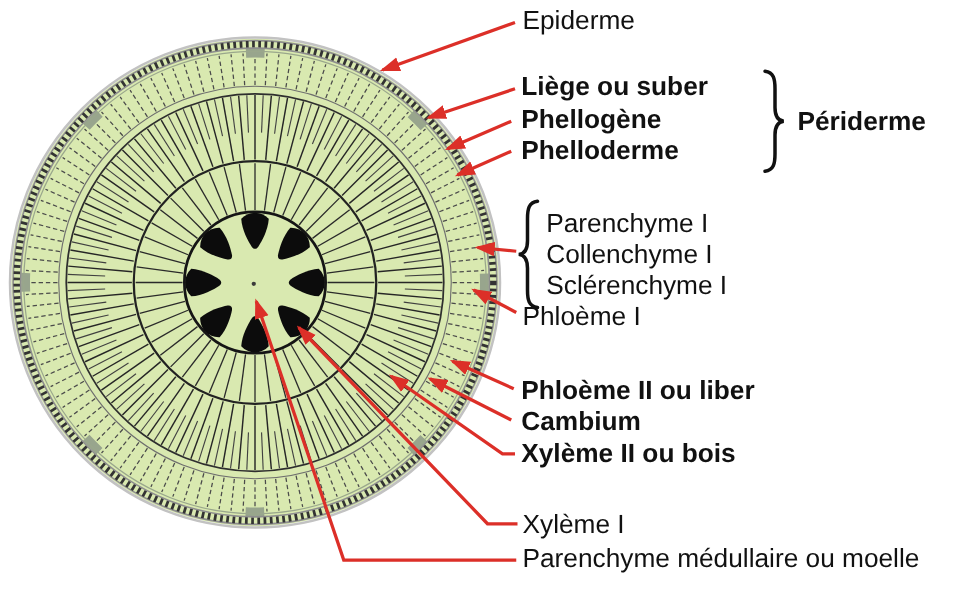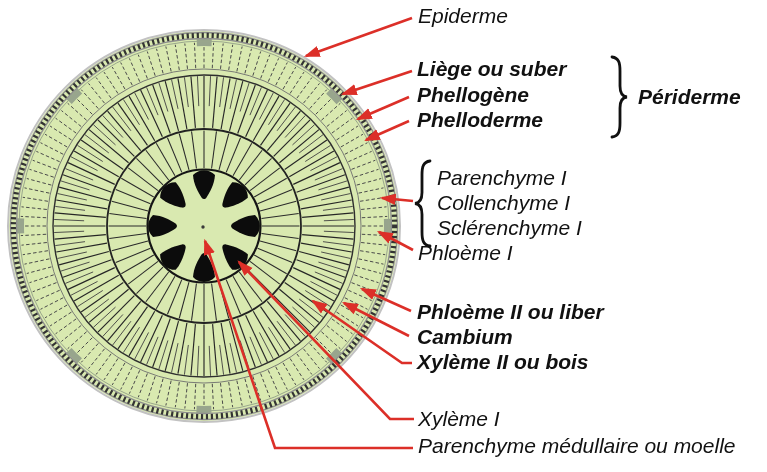--- a/index.html
+++ b/index.html
@@ -1,17 +1,17 @@
 <!DOCTYPE html>
 <html><head>
 <meta charset="utf-8">
 <style>
   html,body{margin:0;padding:0;background:#fff;}
   #stage{position:relative;width:767px;height:472px;background:#ffffff;overflow:hidden;
-         font-family:"Liberation Sans", sans-serif;font-style:italic;}
+         font-family:"Liberation Sans", sans-serif;}
   svg text.lbl{font-family:"Liberation Sans", sans-serif;font-size:21px;fill:#111;}
   svg text.lbl.b{font-weight:bold;}
   svg .arrow{fill:none;stroke-width:2.6;}
   svg .brace{fill:none;stroke:#111;stroke-width:2.8;stroke-linecap:round;}
 </style>
 </head>
 <body>
 
 <div id="stage">
   <svg id="diagram" width="767" height="472" viewBox="0 0 767 472" xmlns="http://www.w3.org/2000/svg">

